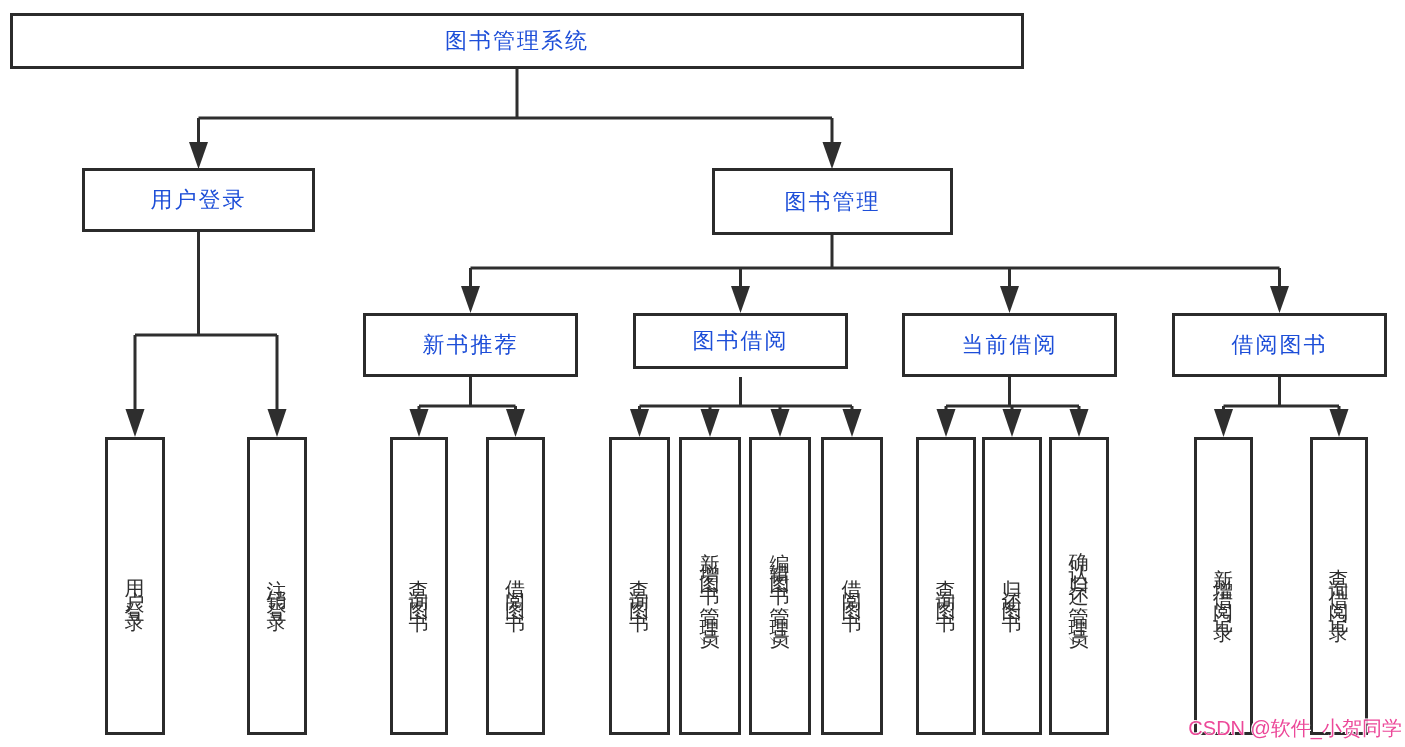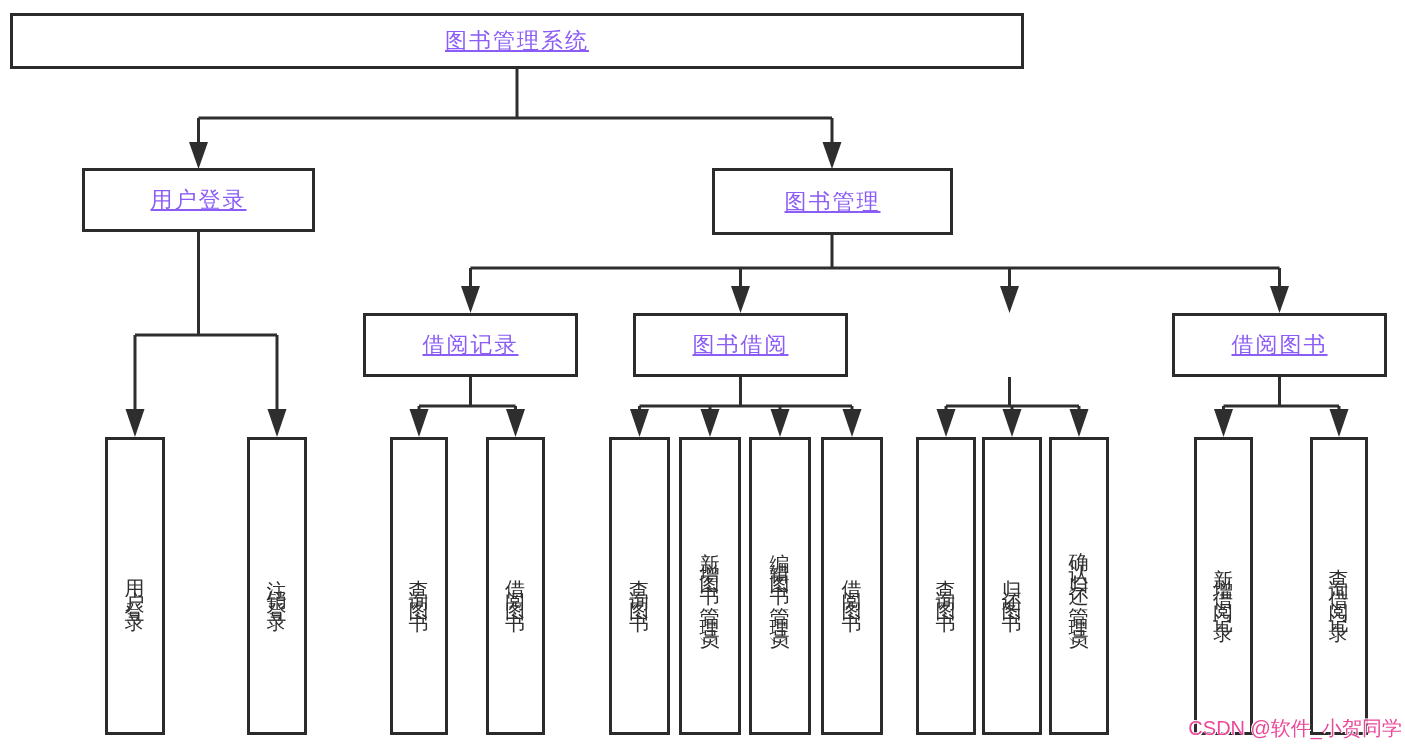--- a/index.html
+++ b/index.html
@@ -29,22 +29,21 @@
     display: flex;
     align-items: center;
     justify-content: center;
     color: #2e2e2e;
     z-index: 2;
   }
   .hbox .lbl {
     font-size: 22px;
     letter-spacing: 2px;
     white-space: nowrap;
-    color: #8b5cf6;
-    text-decoration: underline;
+    color: #1d4ed8;
   }
   .vbox .vlbl {
     writing-mode: vertical-rl;
     text-orientation: mixed;
     font-size: 20px;
     line-height: 1;
     letter-spacing: 11px;
     color: #2e2e2e;
   }
   #watermark {
@@ -115,24 +114,27 @@
   </div>
 
   <div class="box hbox" style="left:82px;top:168px;width:233px;height:64px">
     <span class="lbl">用户登录</span>
   </div>
   <div class="box hbox" style="left:712px;top:168px;width:241px;height:67px">
     <span class="lbl">图书管理</span>
   </div>
 
   <div class="box hbox" style="left:363px;top:313px;width:215px;height:64px">
-    <span class="lbl">借阅记录</span>
+    <span class="lbl">新书推荐</span>
   </div>
-  <div class="box hbox" style="left:633px;top:313px;width:215px;height:64px">
+  <div class="box hbox" style="left:633px;top:313px;width:215px;height:56px">
     <span class="lbl">图书借阅</span>
+  </div>
+  <div class="box hbox" style="left:902px;top:313px;width:215px;height:64px">
+    <span class="lbl">当前借阅</span>
   </div>
   <div class="box hbox" style="left:1172px;top:313px;width:215px;height:64px">
     <span class="lbl">借阅图书</span>
   </div>
 
   <div class="box vbox" style="left:105px;top:437px;width:60px;height:298px">
     <span class="vlbl">用户登录</span>
   </div>
   <div class="box vbox" style="left:247px;top:437px;width:60px;height:298px">
     <span class="vlbl">注销登录</span>

